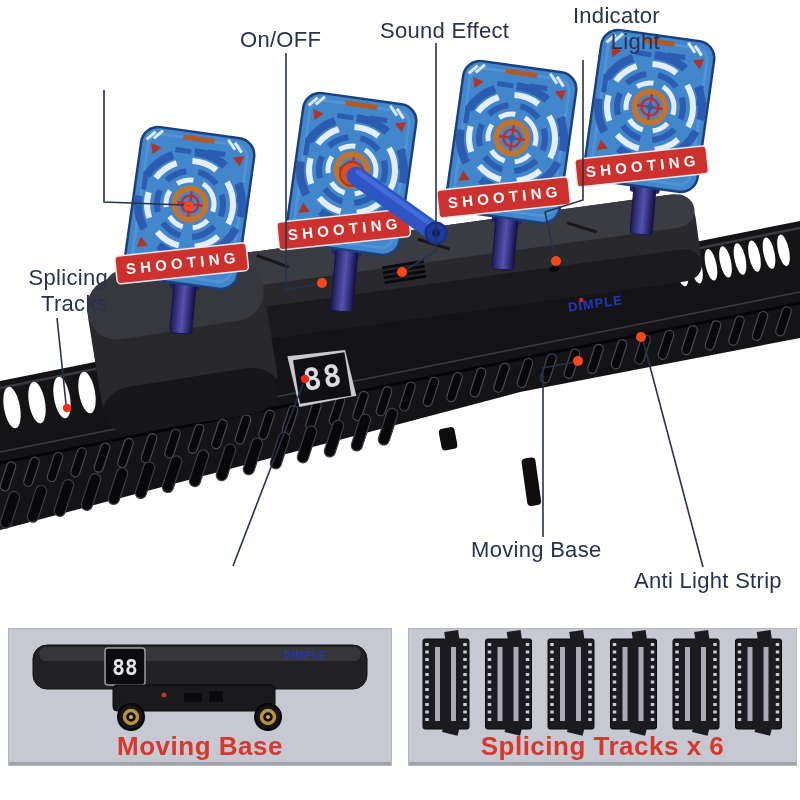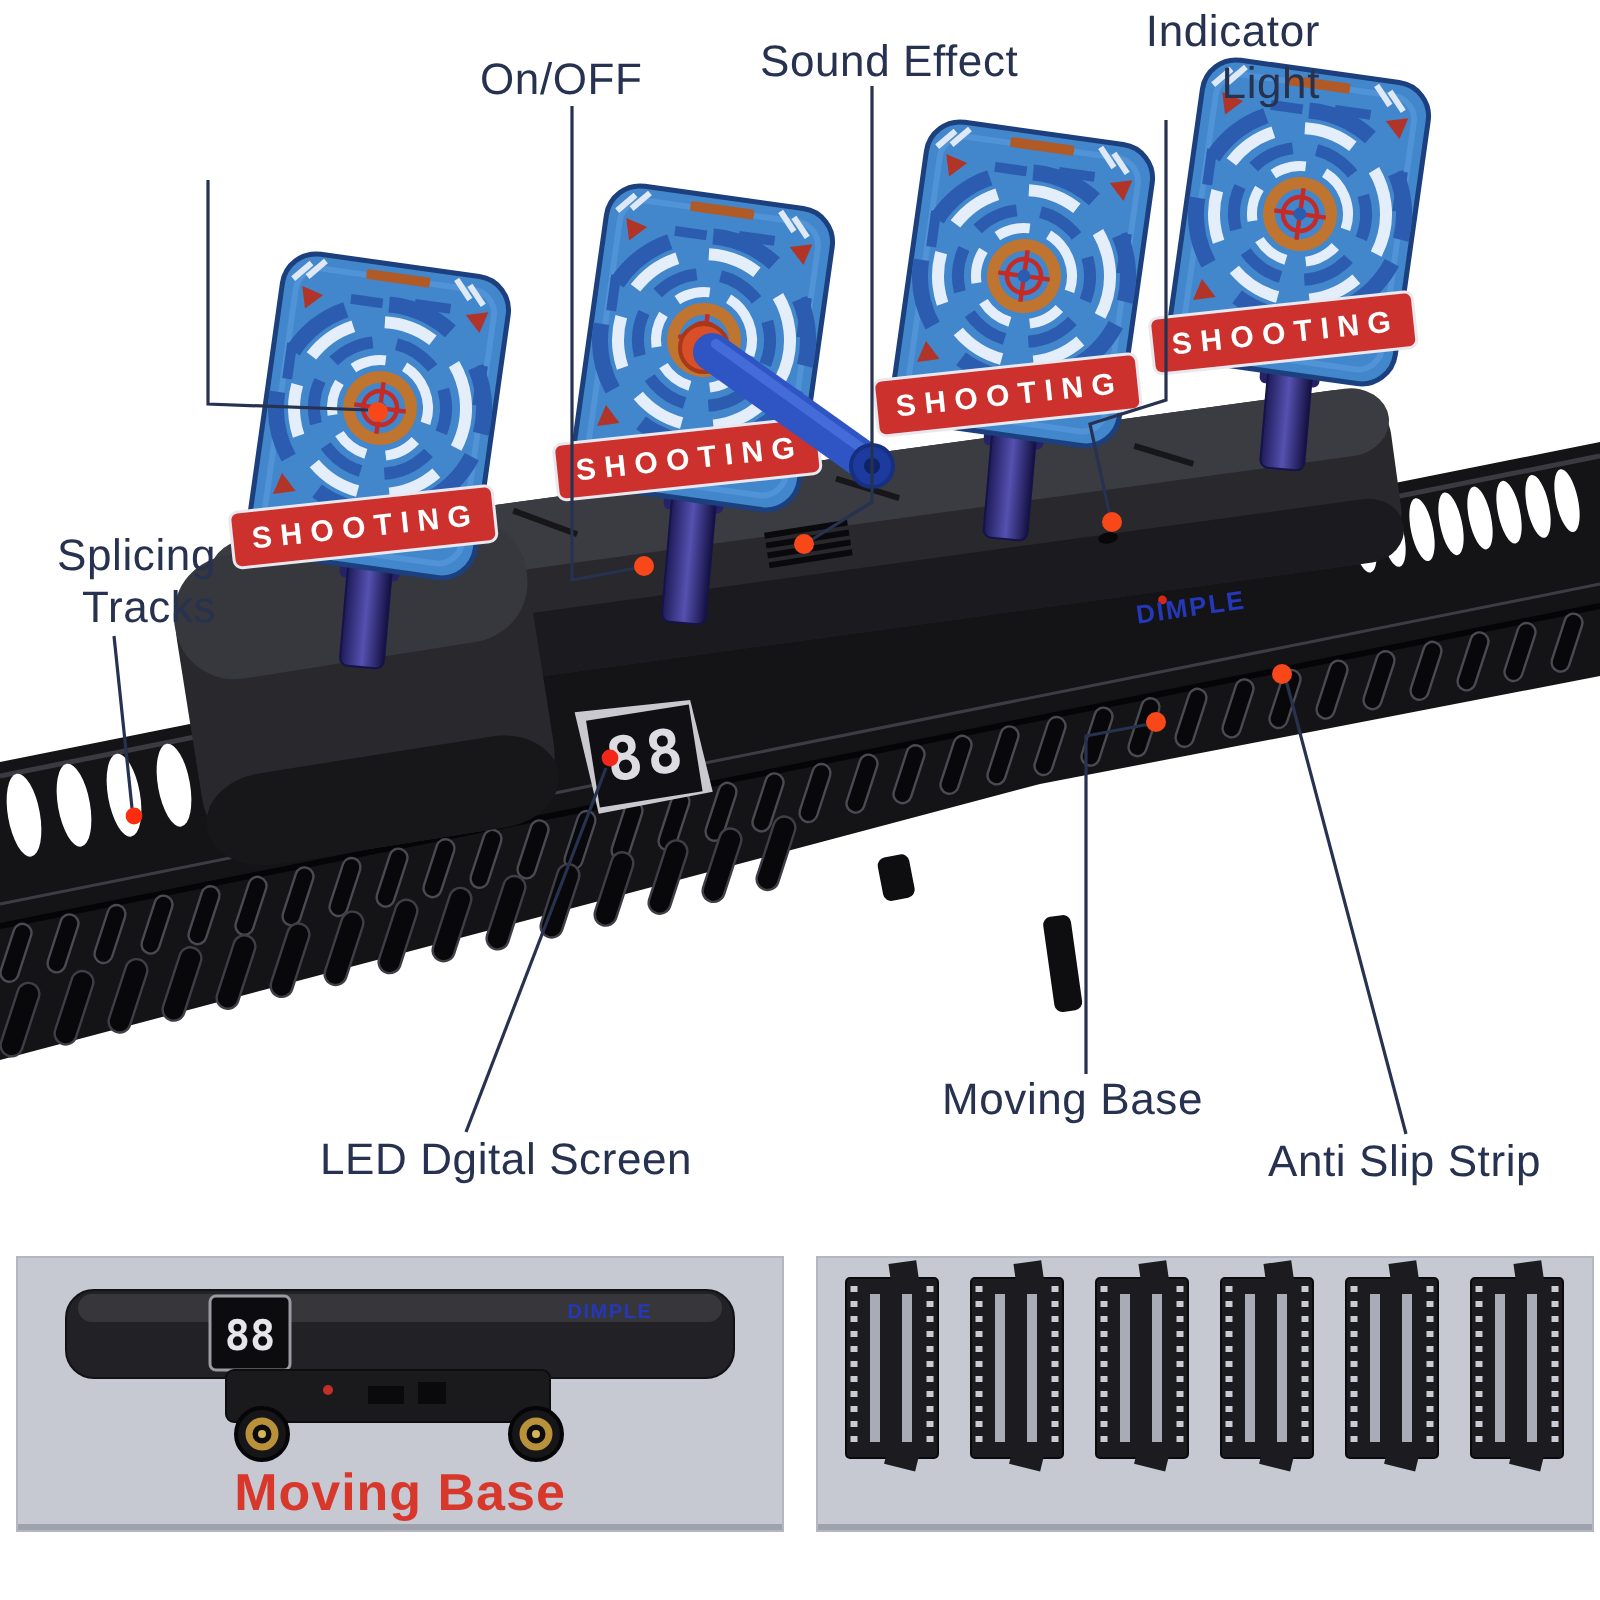--- a/index.html
+++ b/index.html
@@ -226,23 +226,22 @@
       <circle cx="305" cy="379" r="4.2" fill="#f3261a"></circle>
       <circle cx="578" cy="361" r="5"></circle>
       <circle cx="641" cy="337" r="5"></circle>
     </g>
   </svg>
 
   <div class="callout" style="left:240px;top:27px;">On/OFF</div>
   <div class="callout" style="left:368px;top:18px;margin-left:12px;">Sound Effect</div>
   <div class="callout wrap" style="left:538px;top:3px;width:122px;text-align:right;">Indicator Light</div>
   <div class="callout wrap" style="left:16px;top:265px;width:92px;">Splicing Tracks</div>
-  <div class="callout" style="left:160px;top:567px;">LED Dgital Screen</div>
   <div class="callout" style="left:471px;top:537px;">Moving Base</div>
-  <div class="callout" style="left:634px;top:568px;">Anti Slip Strip</div>
+  <div class="callout" style="left:634px;top:568px;">Anti Light Strip</div>
 
   <div class="inset" style="left:8px;top:628px;width:382px;height:136px;">
     <svg width="382" height="136" viewBox="0 0 382 136">
       <rect x="24" y="16" width="334" height="44" rx="14" fill="#222226" stroke="#121215"></rect>
       <rect x="30" y="18" width="322" height="14" rx="7" fill="#39393f" opacity="0.85"></rect>
       <rect x="96" y="19" width="40" height="37" rx="3" fill="#0c0c0f" stroke="#9a9aa2" stroke-width="1.5"></rect>
       <text x="116" y="46" text-anchor="middle" class="ledfont" font-size="21" font-weight="bold" fill="#e6e6ea">88</text>
       <text x="296" y="30" text-anchor="middle" font-size="10" font-weight="bold" letter-spacing="0.8" fill="#2438b8">DIMPLE</text>
       <rect x="104" y="56" width="162" height="26" rx="4" fill="#1a1a1d" stroke="#0d0d0f"></rect>
       <circle cx="155" cy="66" r="2.5" fill="#c03028"></circle>
@@ -314,14 +313,15 @@
             <rect x="326.5" y="10" width="46" height="90" rx="2" fill="#1c1c20" stroke="#0a0a0c"></rect>
             <rect x="348.5" y="2" width="14" height="12" fill="#1c1c20" transform="rotate(-8 355.5 8)"></rect>
             <rect x="346.5" y="96" width="16" height="9" fill="#1c1c20" transform="rotate(14 354.5 100)"></rect>
             <line x1="330.5" y1="14" x2="330.5" y2="96" stroke="#c9ccd4" stroke-width="3.5" stroke-dasharray="3 4.5"></line>
             <line x1="368.5" y1="14" x2="368.5" y2="96" stroke="#c9ccd4" stroke-width="3.5" stroke-dasharray="3 4.5"></line>
             <rect x="338.5" y="18" width="5" height="74" fill="#b9bdc7" opacity="0.9"></rect>
             <rect x="354.5" y="18" width="5" height="74" fill="#b9bdc7" opacity="0.9"></rect>
           </g>
         </g>
     </svg>
+    <div class="caption">Splicing Tracks x 6</div>
   </div>
 </div>
 
 </body></html>

